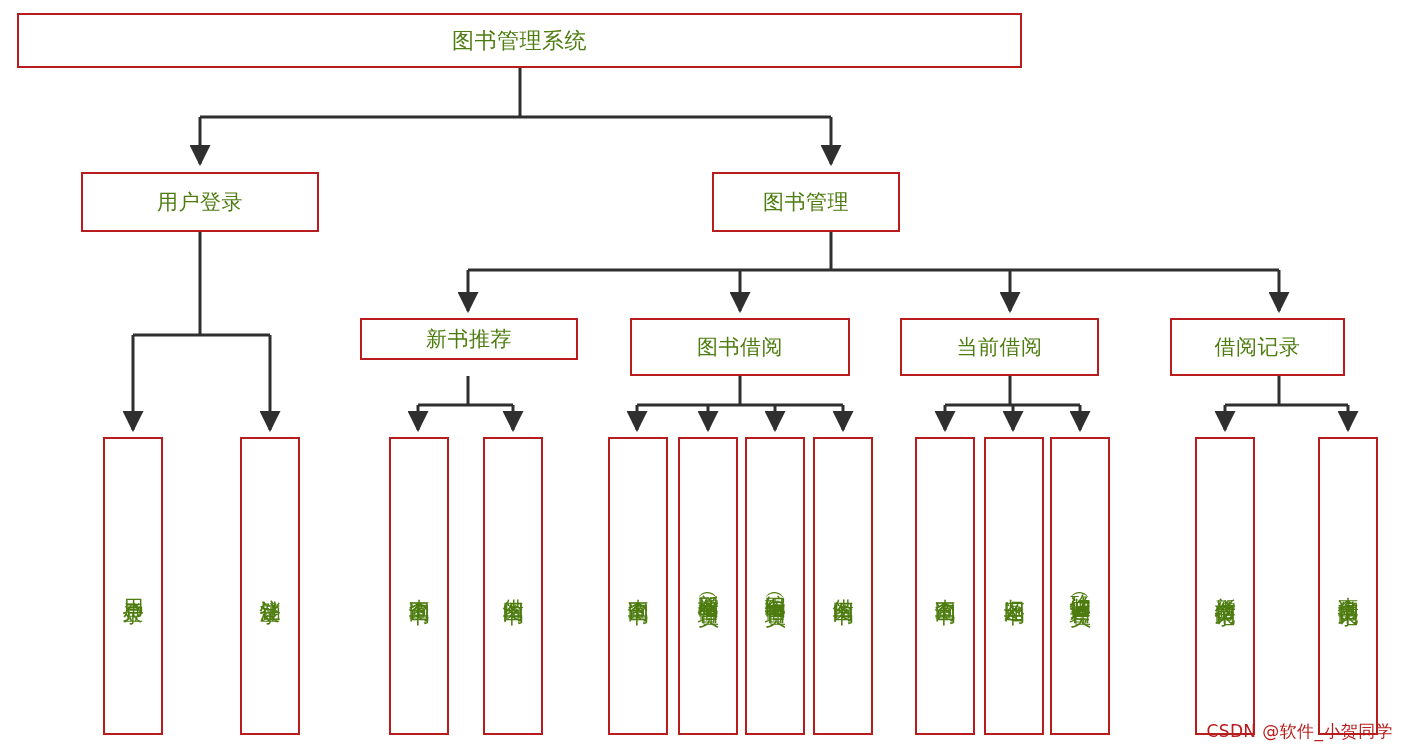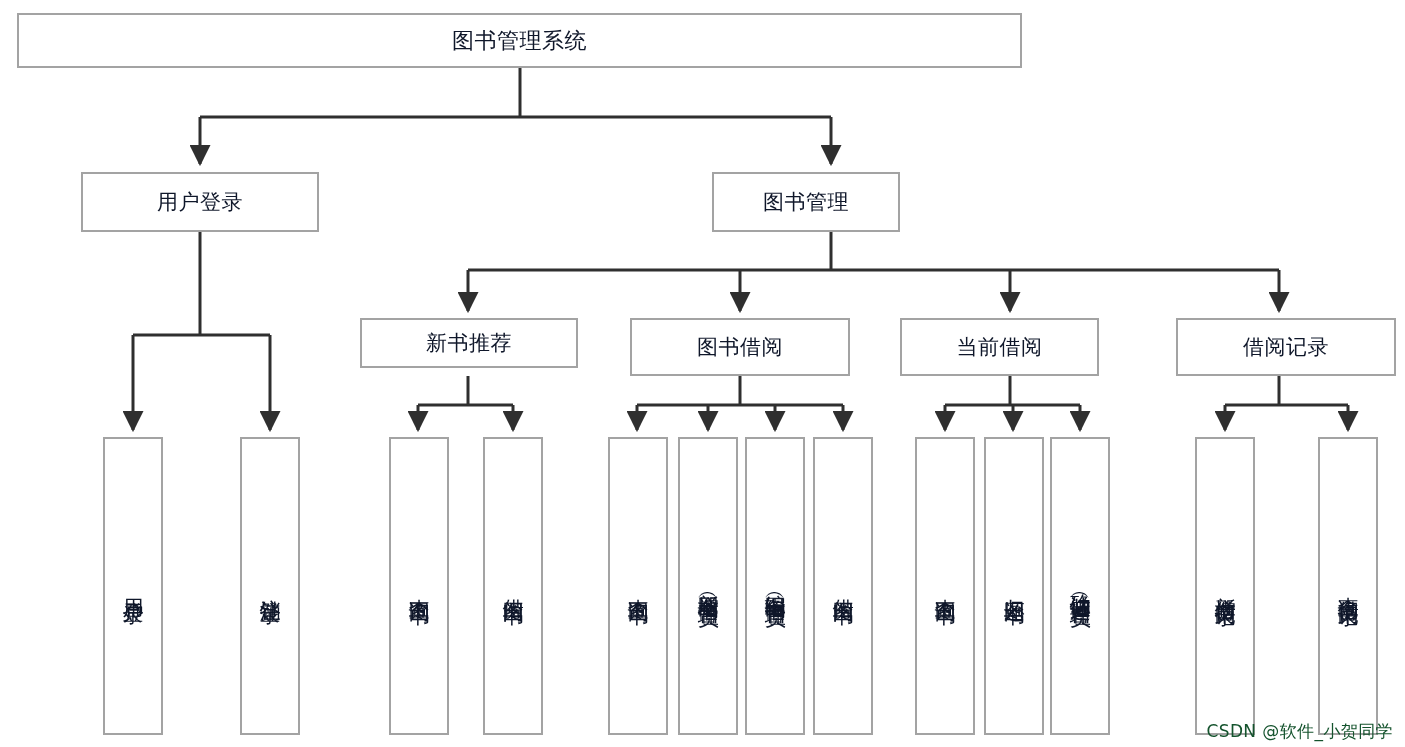--- a/index.html
+++ b/index.html
@@ -22,25 +22,25 @@
     left: 0;
     top: 0;
     width: 1405px;
     height: 747px;
     pointer-events: none;
   }
   .node {
     position: absolute;
     box-sizing: border-box;
     background: #ffffff;
-    border: 2px solid #a3a3a3;
+    border: 2px solid #b91c1c;
     display: flex;
     align-items: center;
     justify-content: center;
-    color: #0f172a;
+    color: #4d7c0f;
   }
   .node .lbl {
     display: block;
     line-height: 1.06;
     letter-spacing: 0.5px;
   }
   
   .node.horiz .lbl {
     font-size: 21px;
     white-space: nowrap;
@@ -60,21 +60,21 @@
     line-height: 1.08;
     letter-spacing: 2px;
     max-height: 290px;
     text-align: center;
   }
   .watermark {
     position: absolute;
     right: 12px;
     bottom: 4px;
     font-size: 17px;
-    color: #14532d;
+    color: #b91c1c;
     white-space: nowrap;
     letter-spacing: 0.4px;
   }
 </style>
 </head>
 <body>
 
 <div id="canvas">
 
   <svg class="wires" viewBox="0 0 1405 747" xmlns="http://www.w3.org/2000/svg">
@@ -131,30 +131,30 @@
     <span class="lbl">图书管理系统</span>
   </div>
 
   <div class="node horiz" style="left:81px; top:172px; width:238px; height:60px;">
     <span class="lbl">用户登录</span>
   </div>
   <div class="node horiz" style="left:712px; top:172px; width:188px; height:60px;">
     <span class="lbl">图书管理</span>
   </div>
 
-  <div class="node horiz" style="left:360px; top:318px; width:218px; height:50px;">
+  <div class="node horiz" style="left:360px; top:318px; width:218px; height:42px;">
     <span class="lbl">新书推荐</span>
   </div>
   <div class="node horiz" style="left:630px; top:318px; width:220px; height:58px;">
     <span class="lbl">图书借阅</span>
   </div>
   <div class="node horiz" style="left:900px; top:318px; width:199px; height:58px;">
     <span class="lbl">当前借阅</span>
   </div>
-  <div class="node horiz" style="left:1170px; top:318px; width:220px; height:58px;margin-left:6px;">
+  <div class="node horiz" style="left:1170px; top:318px; width:175px; height:58px;">
     <span class="lbl">借阅记录</span>
   </div>
 
   <div class="node vert" style="left:103px; top:437px; width:60px; height:298px;">
     <span class="lbl">用户登录</span>
   </div>
   <div class="node vert" style="left:240px; top:437px; width:60px; height:298px;">
     <span class="lbl">注销登录</span>
   </div>
 

